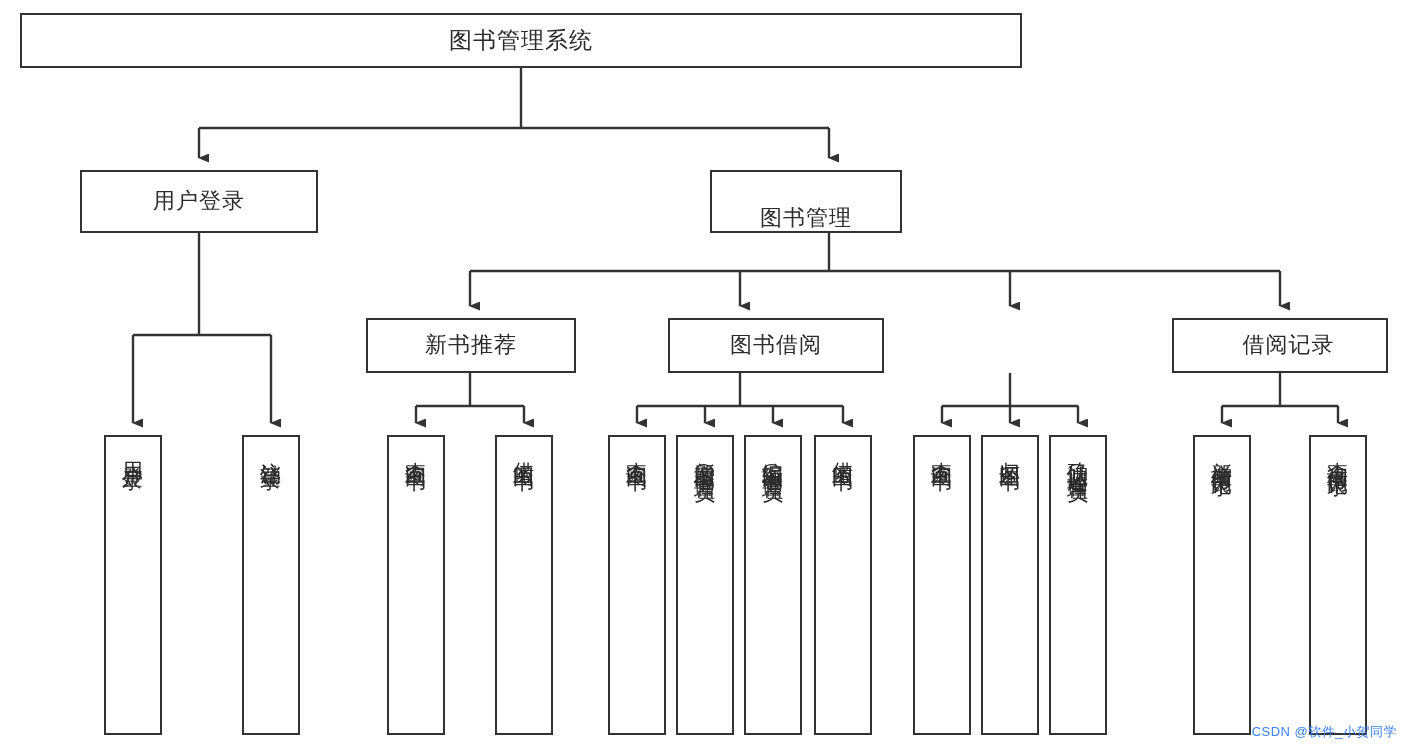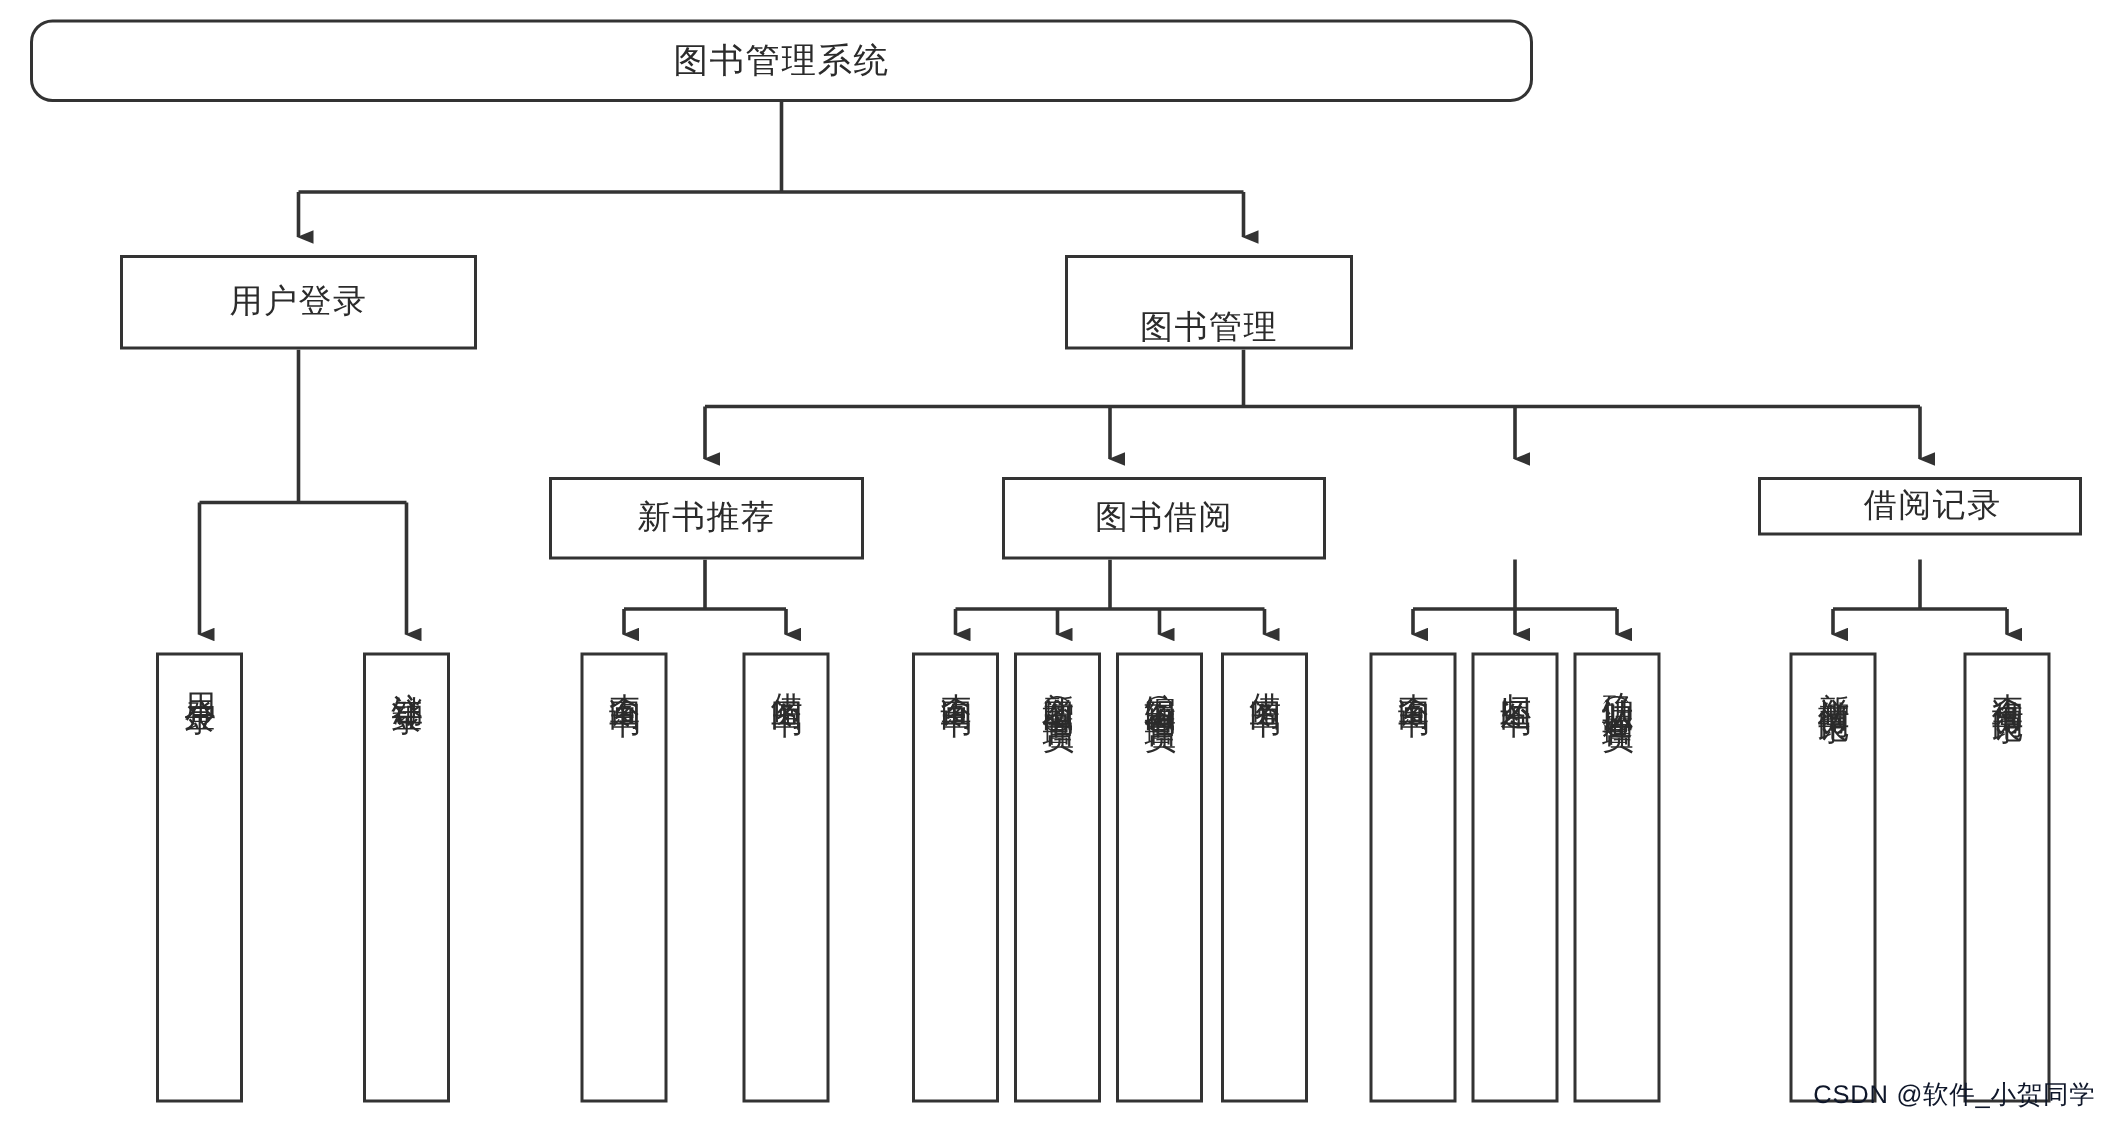--- a/index.html
+++ b/index.html
@@ -31,43 +31,42 @@
     color:#2b2b2b;
     z-index:2;
   }
   .node.horiz{
     font-size:22px;
     letter-spacing:1px;
     line-height:1.2;
   }
   .node.root{
     font-size:23px;
-    border-radius:15px;
   }
   .node.leaf{
     font-size:21px;
     padding:8px 2px;
     align-items:flex-start;
     justify-content:center;
   }
   .vtext{
     writing-mode:vertical-rl;
     text-orientation:upright;
     -webkit-text-orientation:upright;
     letter-spacing:3px;
     line-height:1.0;
     white-space:nowrap;
     display:block;
   }
   #watermark{
     position:absolute;
     right:8px;
     bottom:6px;
-    font-size:17px;
-    color:#0f172a;
+    font-size:13px;
+    color:#3b82f6;
     z-index:5;
     white-space:nowrap;
     letter-spacing:0.5px;
   }
 </style>
 </head>
 <body>
 
 <div id="diagram-root">
 
@@ -133,21 +132,21 @@
   <div class="node horiz" style="left:710px;top:170px;width:192px;height:63px;align-items:flex-end;">
     <span>图书管理</span>
   </div>
 
   <div class="node horiz" style="left:350px;top:318px;width:210px;height:55px;margin-left:16px;">
     <span>新书推荐</span>
   </div>
   <div class="node horiz" style="left:668px;top:318px;width:216px;height:55px;">
     <span>图书借阅</span>
   </div>
-  <div class="node horiz" style="left:1172px;top:318px;width:216px;height:39px;padding-left:17px;">
+  <div class="node horiz" style="left:1172px;top:318px;width:216px;height:55px;padding-left:17px;">
     <span>借阅记录</span>
   </div>
 
   <div class="node leaf" style="left:104px;top:435px;width:58px;height:300px;">
     <span class="vtext">用户登录</span>
   </div>
   <div class="node leaf" style="left:242px;top:435px;width:58px;height:300px;">
     <span class="vtext">注销登录</span>
   </div>
 

